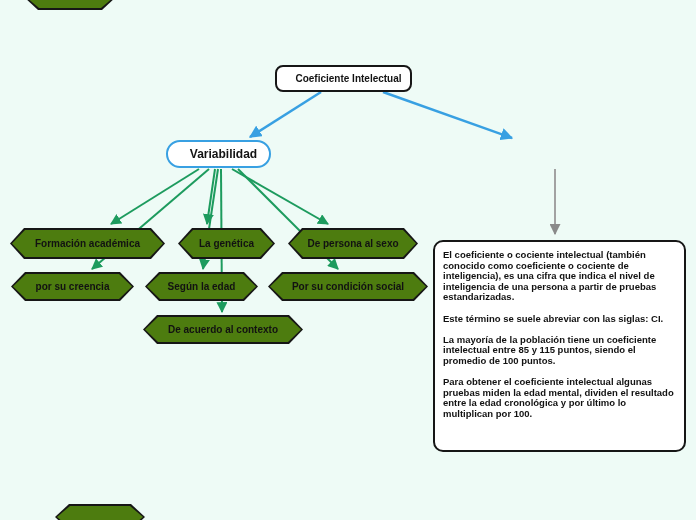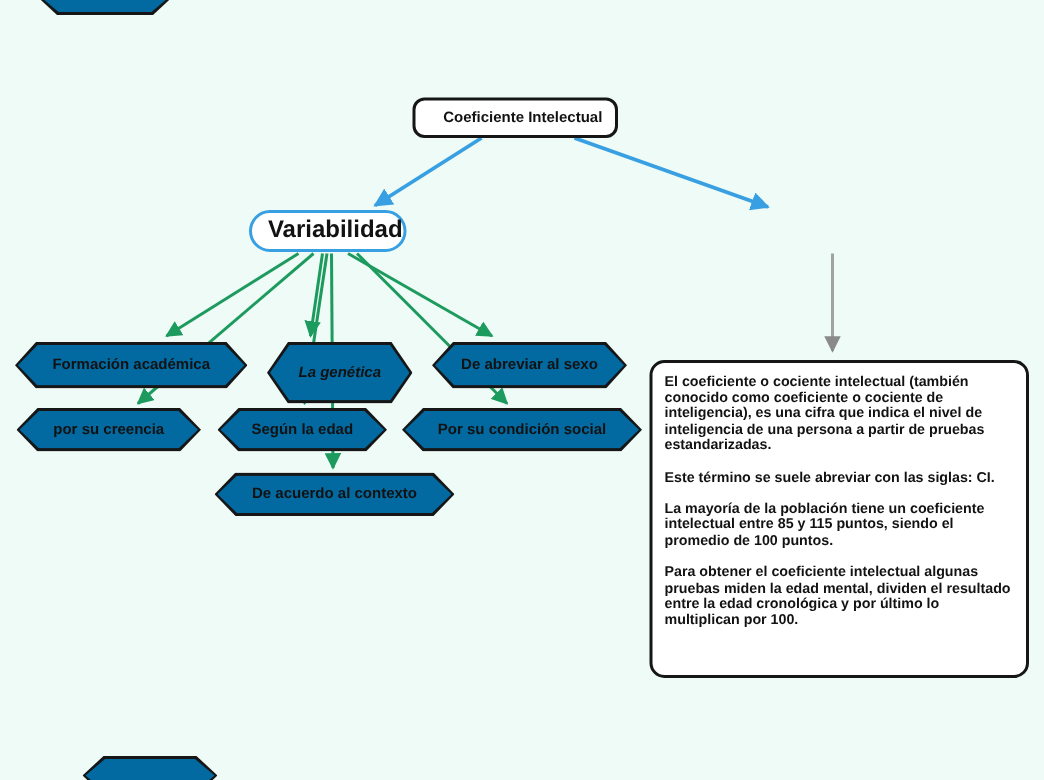--- a/index.html
+++ b/index.html
@@ -25,43 +25,43 @@
     padding-left:10px;
   }
   #root-node{
     left:275px;top:65px;width:137px;height:27px;
     border:2px solid #161616;border-radius:8px;
     font-size:10px;
   }
   #branch-variabilidad{
     left:166px;top:140px;width:105px;height:28px;
     border:2px solid #38a0e2;border-radius:14px;
-    font-size:16px;
+    font-size:12px;
   }
   #branch-significado{
     left:434px;top:141px;width:241px;height:27px;
     border:2px solid #38a0e2;border-radius:14px;
     font-size:10px;
   }
 
   
   .hex{
     position:absolute;
     background:#161616;
     clip-path:polygon(0 50%,14px 0,calc(100% - 14px) 0,100% 50%,calc(100% - 14px) 100%,14px 100%);
   }
   .hex-inner{
     position:absolute;inset:2px;
-    background:#0369a1;
+    background:#4d7c0f;
     clip-path:polygon(0 50%,13px 0,calc(100% - 13px) 0,100% 50%,calc(100% - 13px) 100%,13px 100%);
     display:flex;align-items:center;justify-content:center;
     font-weight:bold;font-size:10px;white-space:nowrap;
   }
   #hex-formacion{left:10px;top:228px;width:155px;height:31px;}
-  #hex-genetica{left:178px;top:228px;width:97px;height:41px;font-style:italic;}
+  #hex-genetica{left:178px;top:228px;width:97px;height:31px;}
   #hex-sexo{left:288px;top:228px;width:130px;height:31px;}
   #hex-creencia{left:11px;top:272px;width:123px;height:29px;}
   #hex-edad{left:145px;top:272px;width:113px;height:29px;}
   #hex-condicion{left:268px;top:272px;width:160px;height:29px;}
   #hex-contexto{left:143px;top:315px;width:160px;height:29px;}
 
   
   #fragment-top{left:24px;top:-16px;width:92px;height:26px;}
   #fragment-bottom{left:55px;top:504px;width:90px;height:26px;}
 
@@ -120,21 +120,21 @@
         <span>Formación académica</span>
       </div>
   </div>
   <div class="hex" id="hex-genetica">
     <div class="hex-inner">
         <span>La genética</span>
       </div>
   </div>
   <div class="hex" id="hex-sexo">
     <div class="hex-inner">
-        <span>De abreviar al sexo</span>
+        <span>De persona al sexo</span>
       </div>
   </div>
   <div class="hex" id="hex-creencia">
     <div class="hex-inner">
         <span>por su creencia</span>
       </div>
   </div>
   <div class="hex" id="hex-edad">
     <div class="hex-inner">
         <span>Según la edad</span>

